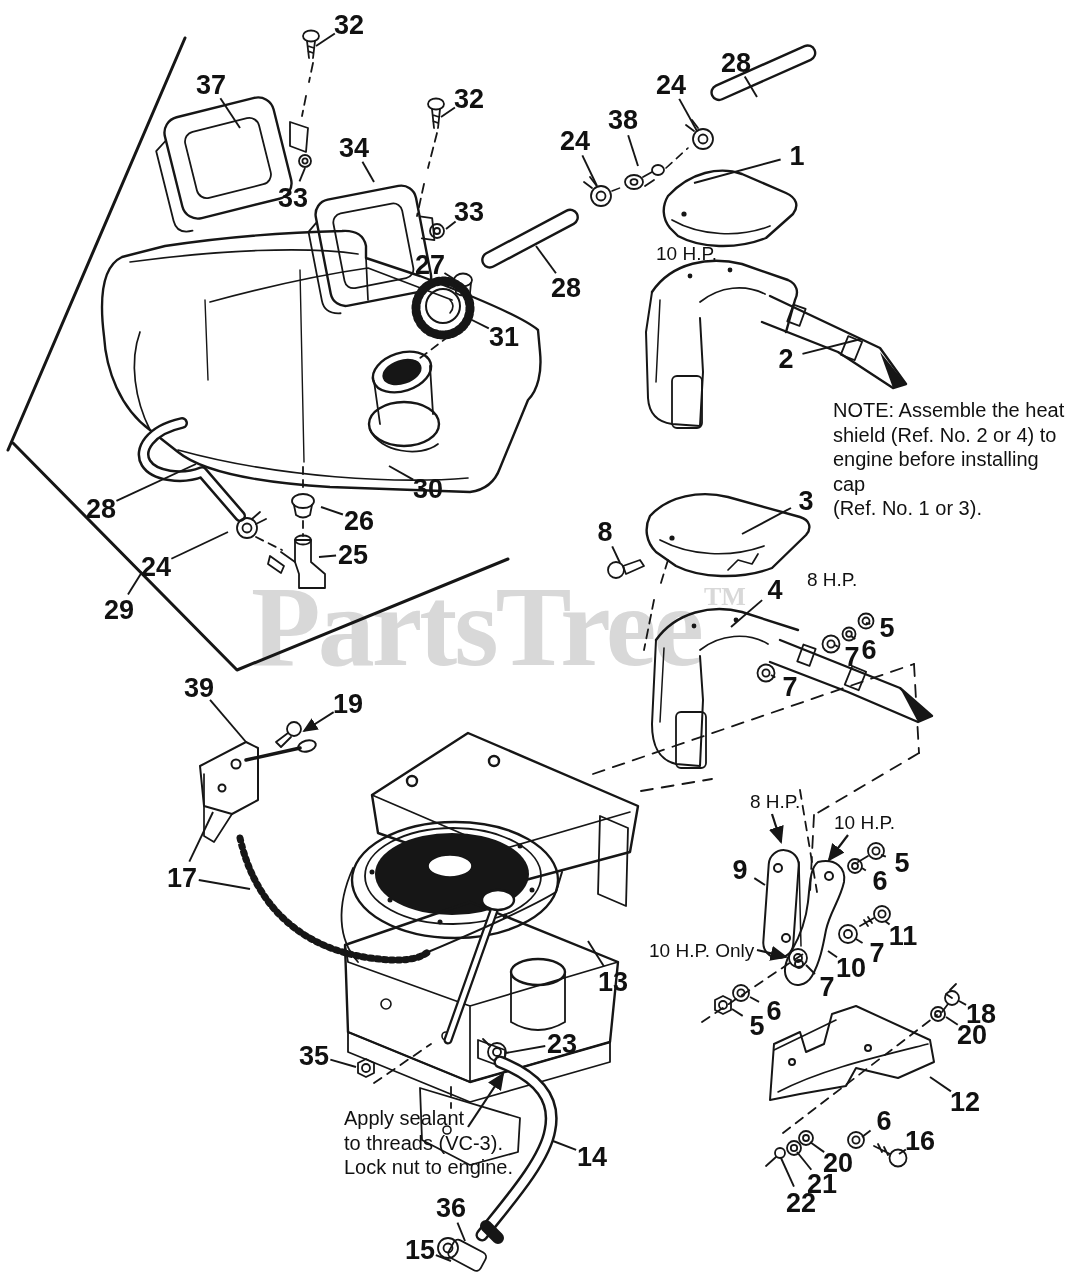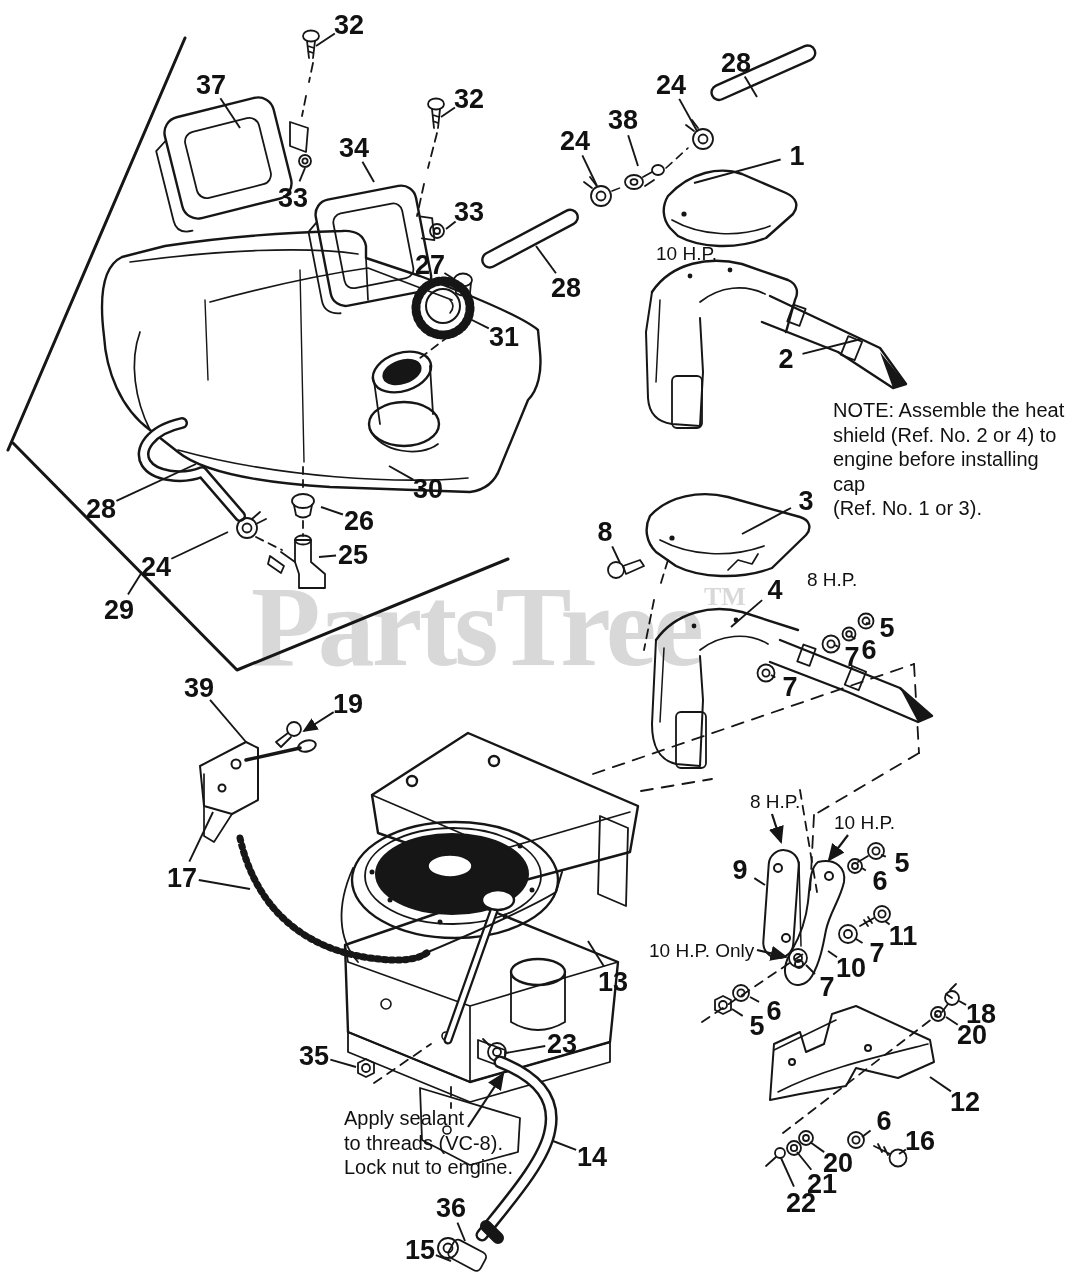--- a/index.html
+++ b/index.html
@@ -600,16 +600,16 @@
         <line x1="757" y1="950" x2="786" y2="957" stroke="#161616" stroke-width="2.2" marker-end="url(#arr)"></line>
         <line x1="468" y1="1127" x2="503" y2="1074" stroke="#161616" stroke-width="2.2" marker-end="url(#arr)"></line>
       </g>
   </svg>
 
   <div class="note" style="left: 833px; top: 398px;">NOTE: Assemble the heat
 shield (Ref. No. 2 or 4) to
 engine before installing cap
 (Ref. No. 1 or 3).</div>
   <div class="note" style="left: 344px; top: 1106px;">Apply sealant
-to threads (VC-8).
+to threads (VC-3).
 Lock nut to engine.</div>
 
 </div>
 
 </body></html>

